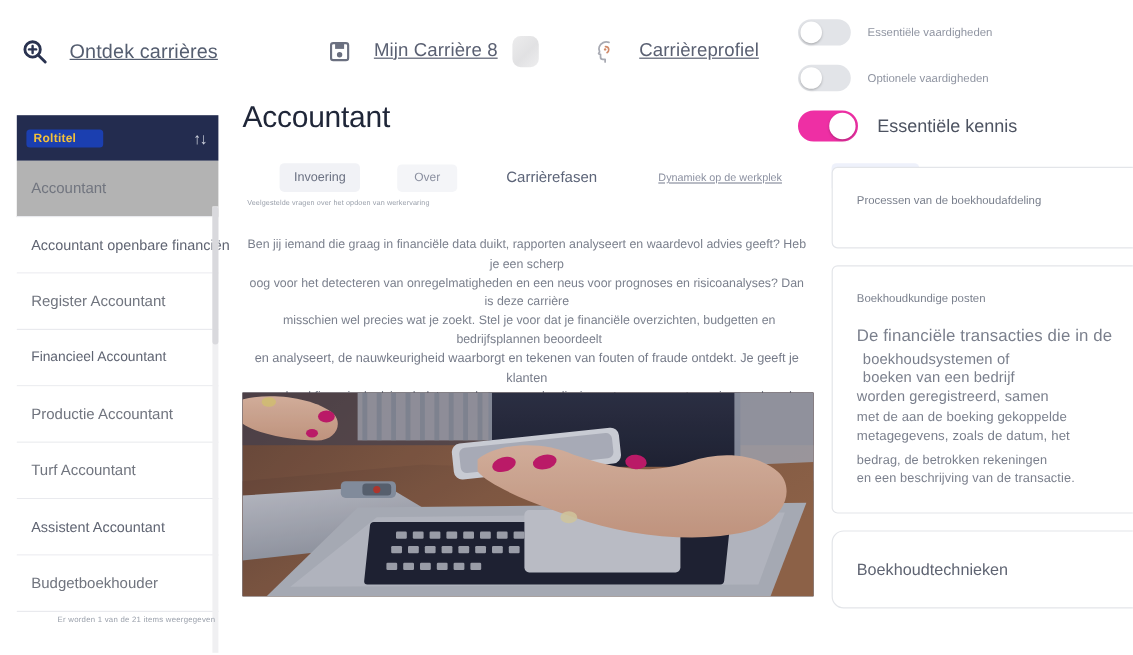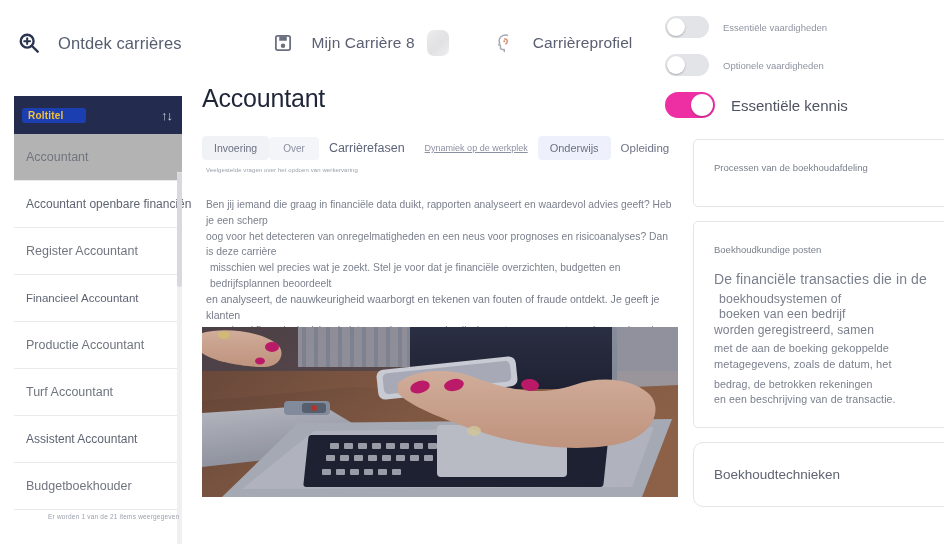--- a/index.html
+++ b/index.html
@@ -27,20 +27,21 @@
   .nav-item.discover { margin-right: 86px; }
   .nav-item.mycareer { margin-right: 40px; }
   .nav-icon {
     width: 30px; height: 30px;
     display: flex; align-items: center; justify-content: center;
     margin-right: 14px;
   }
   .nav-label {
     font-size: 15.5px; color: #5a6072; letter-spacing: .1px;
     white-space: nowrap;
+    text-decoration: underline;
   }
   .nav-label.discover-lbl { font-size: 16.5px; color: #555e70; }
   .badge-blob {
     width: 22px; height: 26px; margin-left: 12px;
     border-radius: 7px;
     background: linear-gradient(135deg,#e9e9ea,#dcdcde 55%,#ebebec);
     opacity: .85;
   }
 
   
@@ -109,35 +110,35 @@
     position: absolute; left: 200px; top: 84px;
     width: 480px;
   }
   .page-title {
     font-size: 25px; color: #1f2638; letter-spacing: -.2px;
     margin: 0 0 22px 2px; font-weight: normal;
   }
   .tabs { display: flex; align-items: center; gap: 0; margin-left: 2px; }
   .tab {
     font-size: 10.5px; color: #6d7385; white-space: nowrap;
-    padding: 6px 12px; border-radius: 4px;
+    padding: 6px 12px; border-radius: 4px; margin-left: 31px;
   }
   .tab.active { background: #f1f2f6; color: #6b7182; font-size: 10.5px; }
   .tab.t-over { color: #8b90a0; font-size: 10px; padding: 6px 14px; background: #f4f5f8; border-radius: 4px; }
   .tab.t-fasen { color: #5c6478; font-size: 12.5px; padding: 6px 10px; }
   .tab.t-dyn { color: #8b90a0; font-size: 9px; padding: 6px 10px; text-decoration: underline; }
   .tab.t-ond { color: #6b7182; font-size: 11px; background: #eef1fb; padding: 6px 12px; }
   .tab.t-opl { color: #6d7385; font-size: 11.5px; padding: 6px 10px; }
   .sub-note {
     margin: 6px 0 0 6px; font-size: 6px; color: #9aa0ab; letter-spacing: .1px;
   }
   .body-copy {
     margin: 24px 0 0 6px; width: 466px;
     font-size: 10.3px; line-height: 15.8px; color: #7b808d;
-    text-align: left;
+    text-align: center;
   }
   .body-copy .l { display: block; }
   .body-copy .i1 { padding-left: 4px; }
   .body-copy .big { font-size: 10.6px; color: #767b89; }
 
   
   .photo {
     position: absolute; left: 202px; top: 327px;
     width: 476px; height: 170px;
     overflow: hidden; background: #3c3a46;

